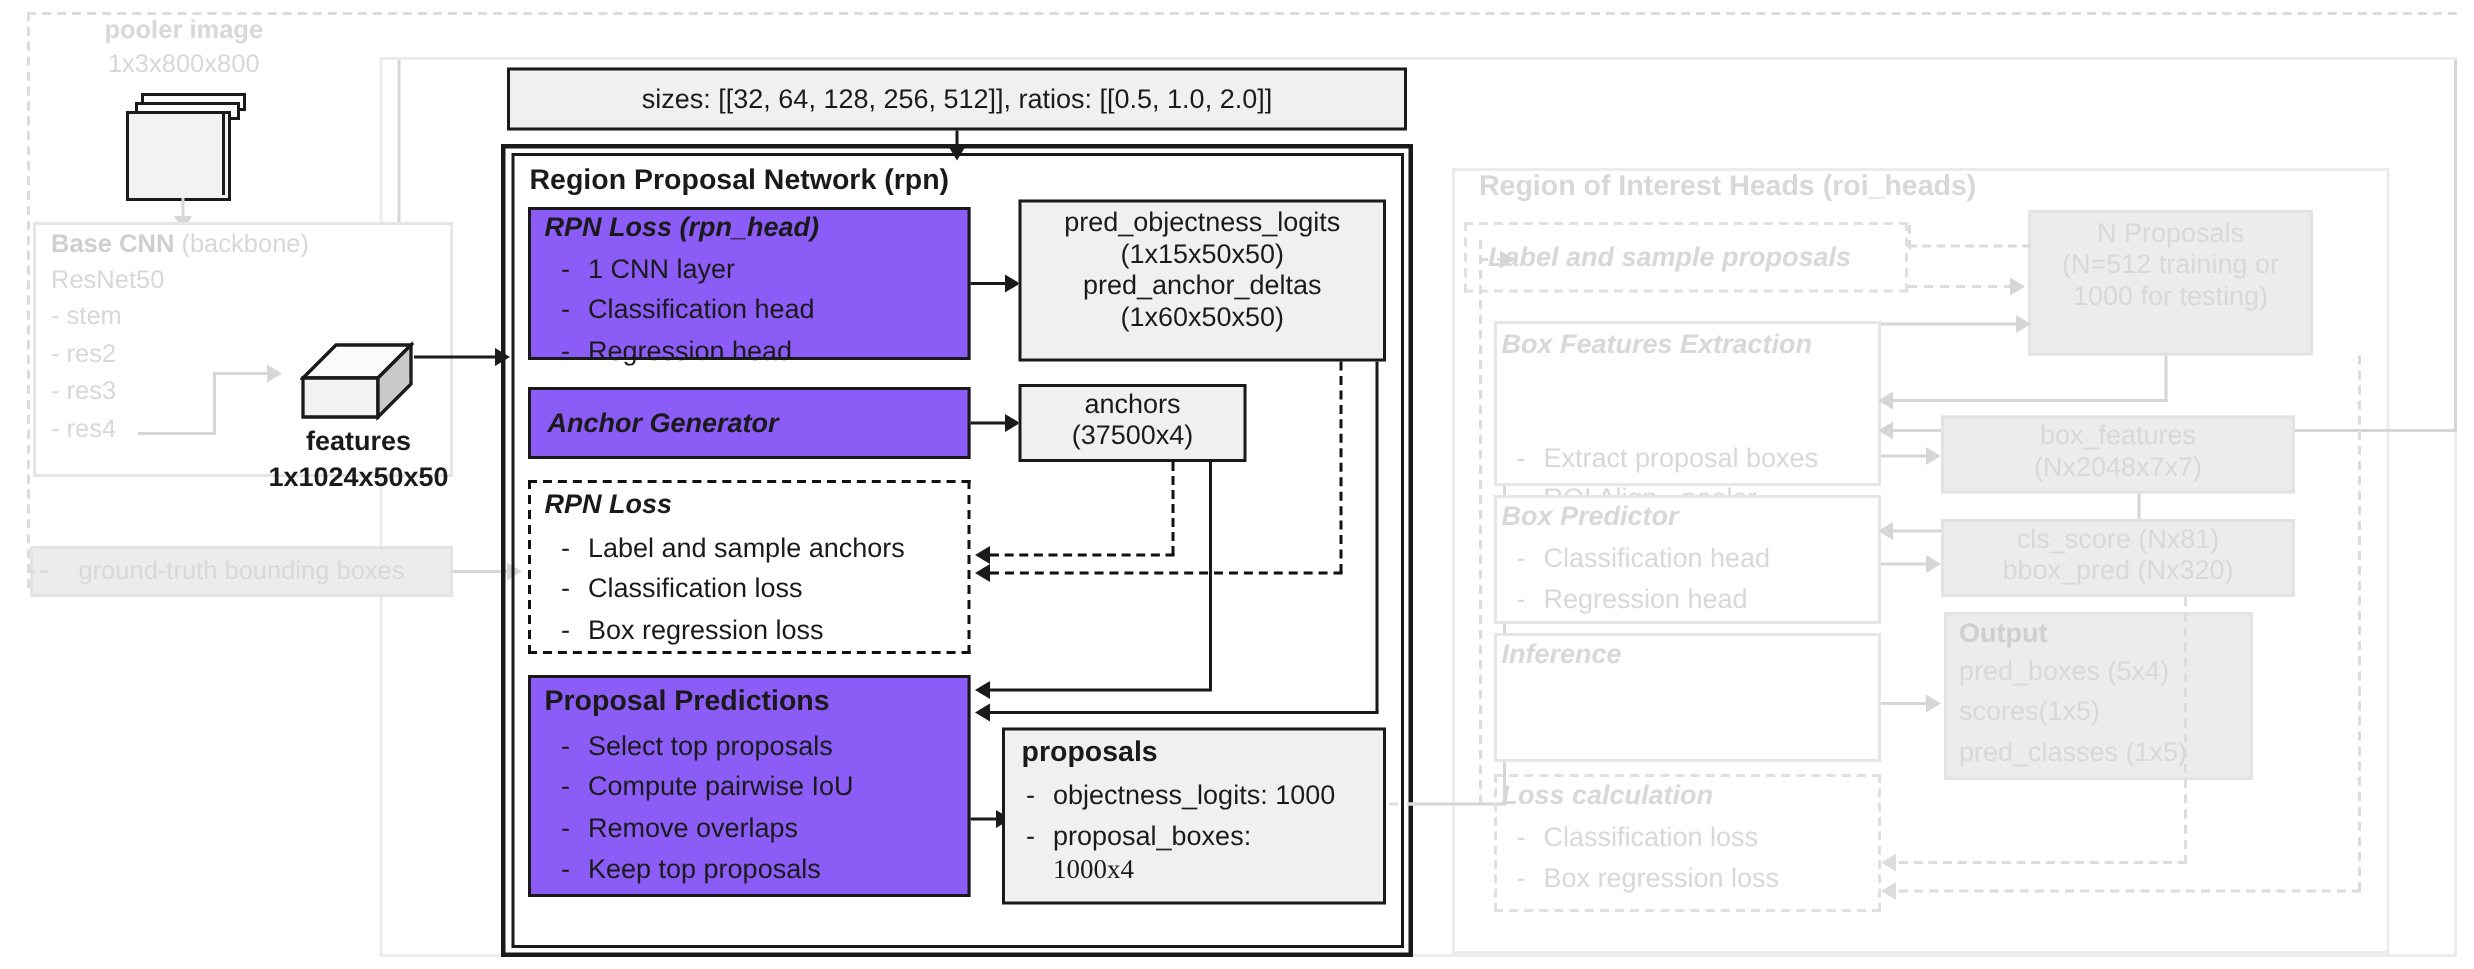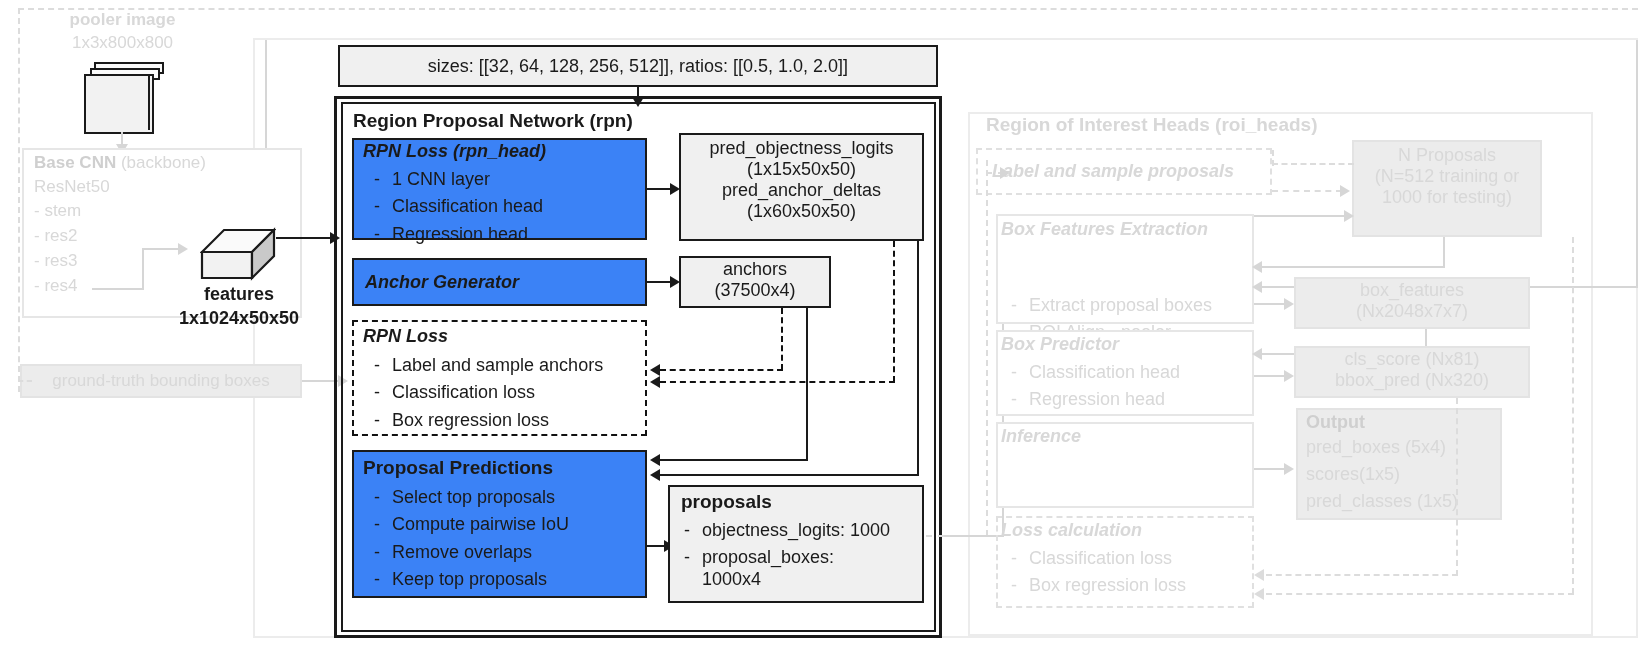--- a/index.html
+++ b/index.html
@@ -9,21 +9,21 @@
   .abs{position:absolute;box-sizing:border-box;}
 
   
   .faded{color:#d8d8d8;}
   .faded-strong{color:#cfcfcf;}
   .faded-box{border:2px solid #e6e6e6;background:#fff;}
   .faded-fill{border:2px solid #e3e3e3;background:#ececec;}
   .faded-dash{border:2px dashed #e0e0e0;background:transparent;}
 
   
-  .solid-box{border:2px solid #1a1a1a;background:#3b82f6;}
+  .solid-box{border:2px solid #1a1a1a;background:#8b5cf6;}
   .fill-box{border:2px solid #1a1a1a;background:#f0f0f0;}
   .dash-box{border:2px dashed #111111;background:#ffffff;}
 
   .ttl{font-weight:bold;}
   .it{font-style:italic;font-weight:bold;}
 
   ul.bl{margin:0;padding:0;list-style:none;}
   ul.bl li{position:relative;padding-left:24px;line-height:1.52;}
   ul.bl li:before{content:"-";position:absolute;left:6px;top:0;}
 
@@ -187,21 +187,21 @@
   <div class="abs arw-l" style="left:650px;top:469px;"></div>
 
   <div class="abs ln lnh" style="left:647px;top:545px;width:22px;"></div>
   <div class="abs arw-r" style="left:664px;top:540px;"></div>
   <div class="abs fill-box" style="left:668px;top:485px;width:256px;height:118px;"></div>
   <div class="abs ttl" style="left:681px;top:491px;font-size:19px;color:#1a1a1a;">proposals</div>
   <ul class="abs bl" style="left:678px;top:517px;font-size:18px;color:#1a1a1a;">
     <li>objectness_logits: 1000</li>
     <li>proposal_boxes:</li>
   </ul>
-  <div class="abs" style="left:702px;top:569px;font-size:18px;color:#1a1a1a;">1000x4</div>
+  <div class="abs" style="left:702px;top:569px;font-size:18px;color:#1a1a1a;font-family:Liberation Serif, serif;">1000x4</div>
 
   <div class="abs" style="left:968px;top:112px;width:625px;height:524px;border:2px solid #ececec;"></div>
   <div class="abs faded ttl" style="left:986px;top:114px;font-size:19px;">Region of Interest Heads (roi_heads)</div>
 
   <div class="abs faded-dash vc" style="left:976px;top:148px;width:296px;height:47px;">
     <span class="it faded" style="font-size:18px;padding-left:14px;">Label and sample proposals</span>
   </div>
 
   <div class="abs faded-fill" style="left:1352px;top:140px;width:190px;height:97px;">
     <div class="faded" style="text-align:center;font-size:18px;margin-top:3px;">N Proposals</div>

